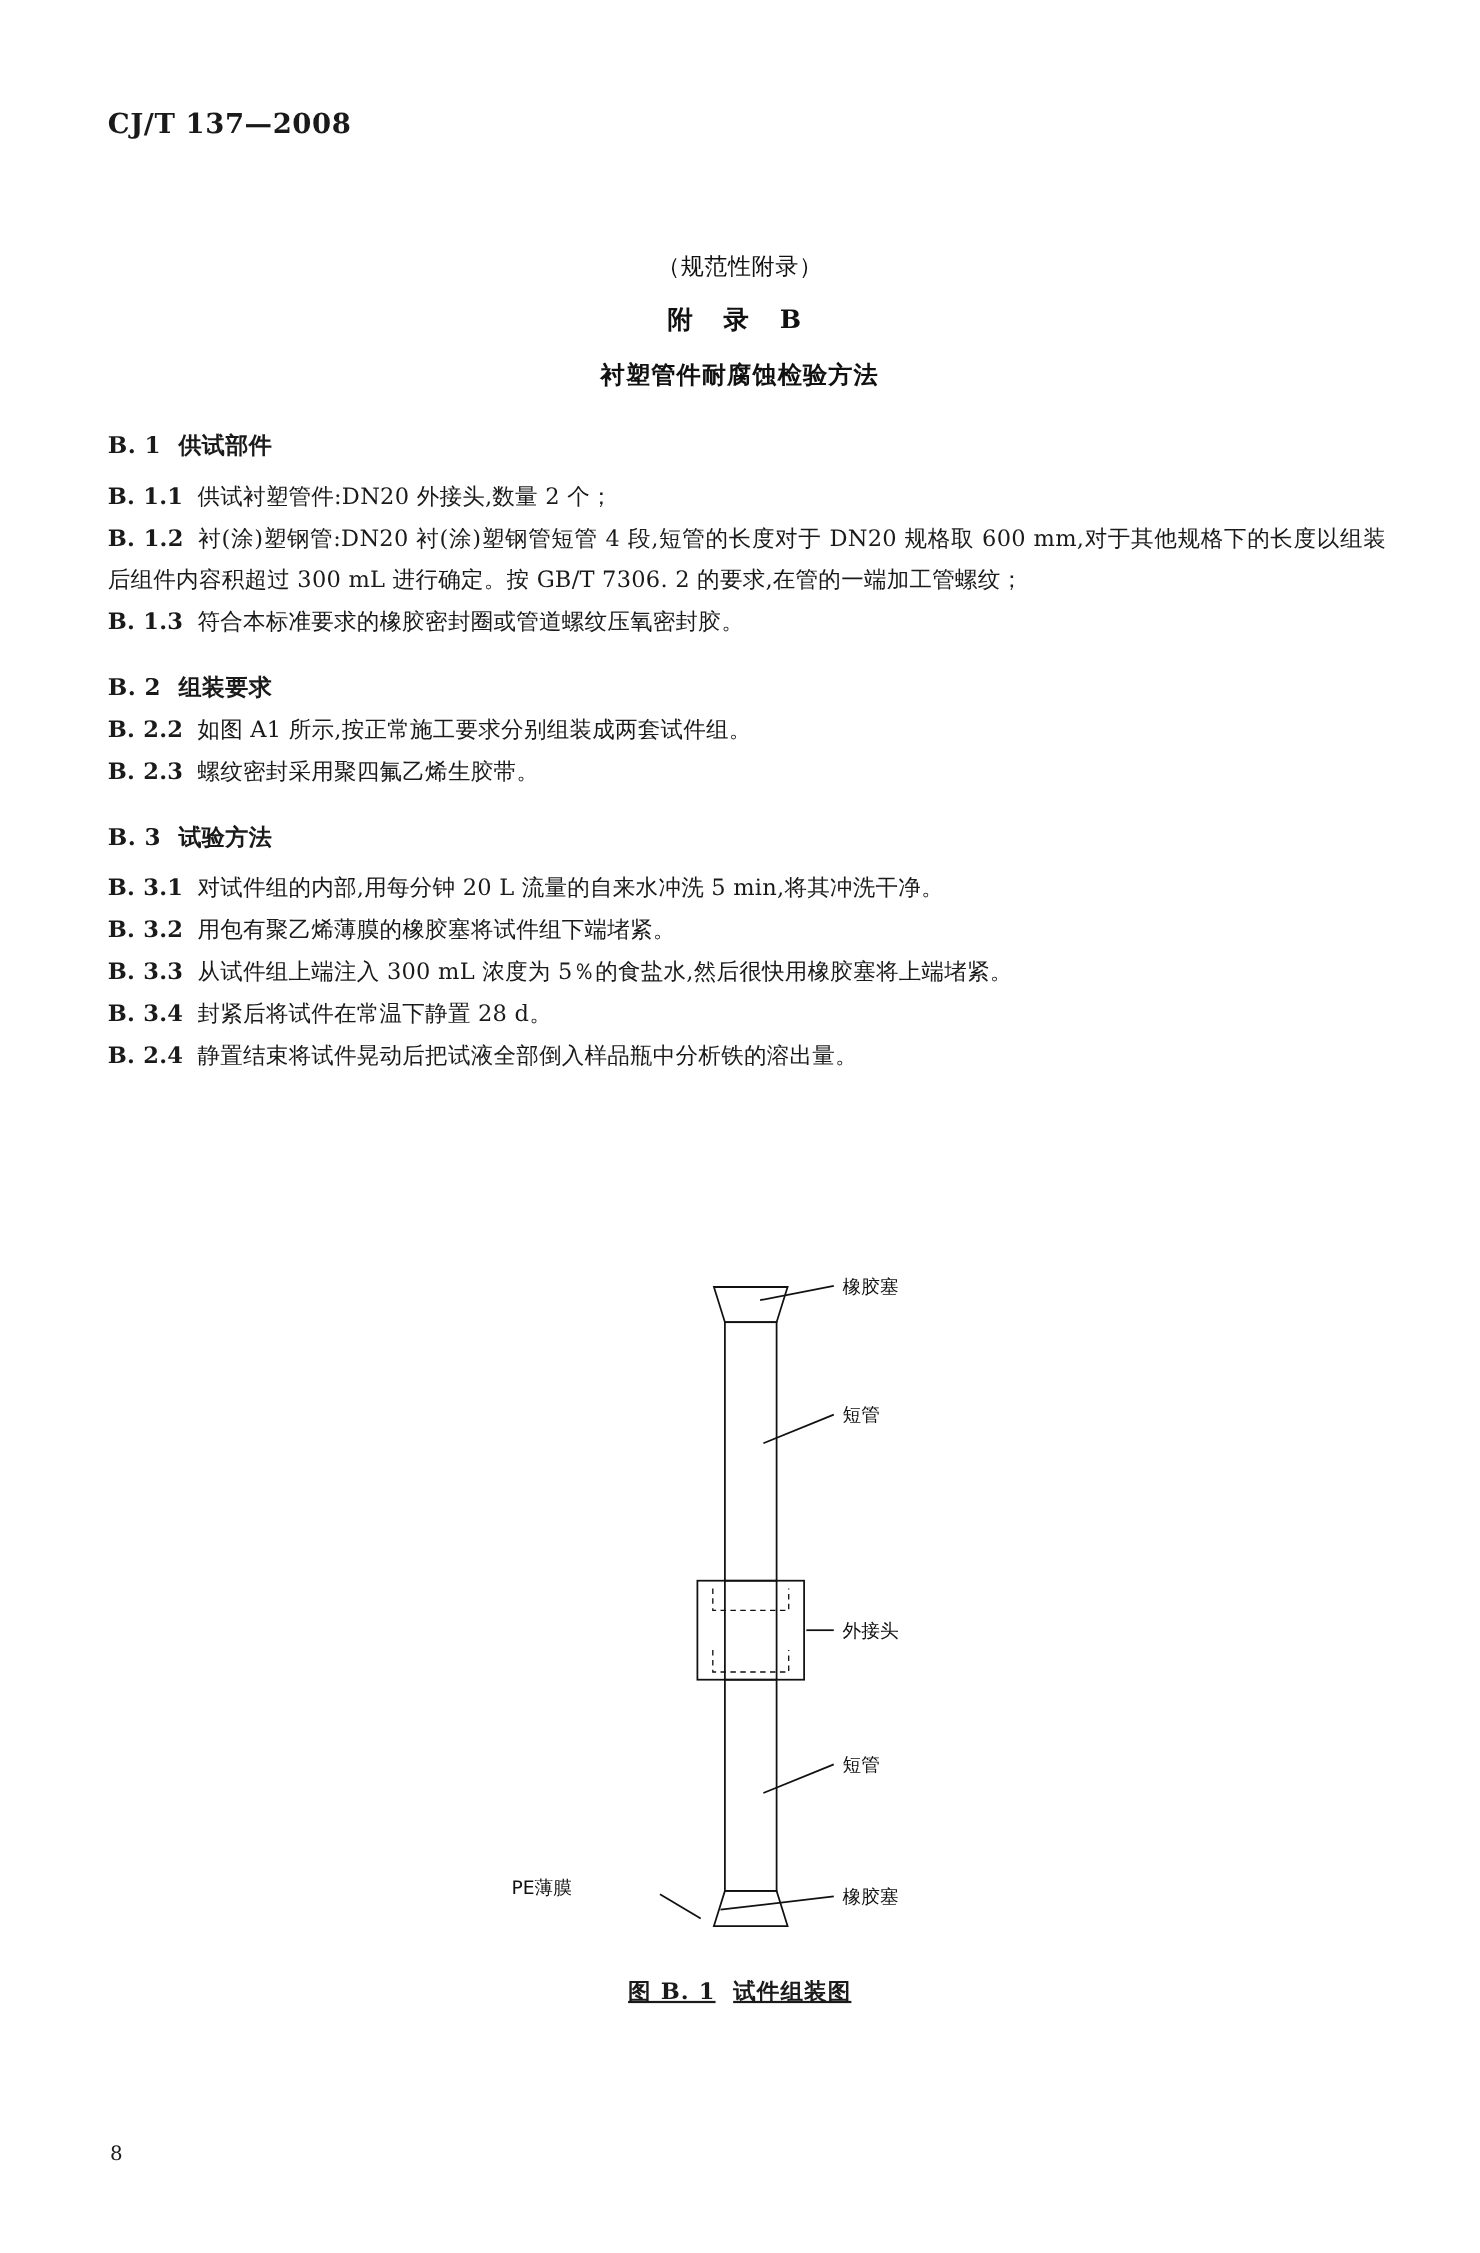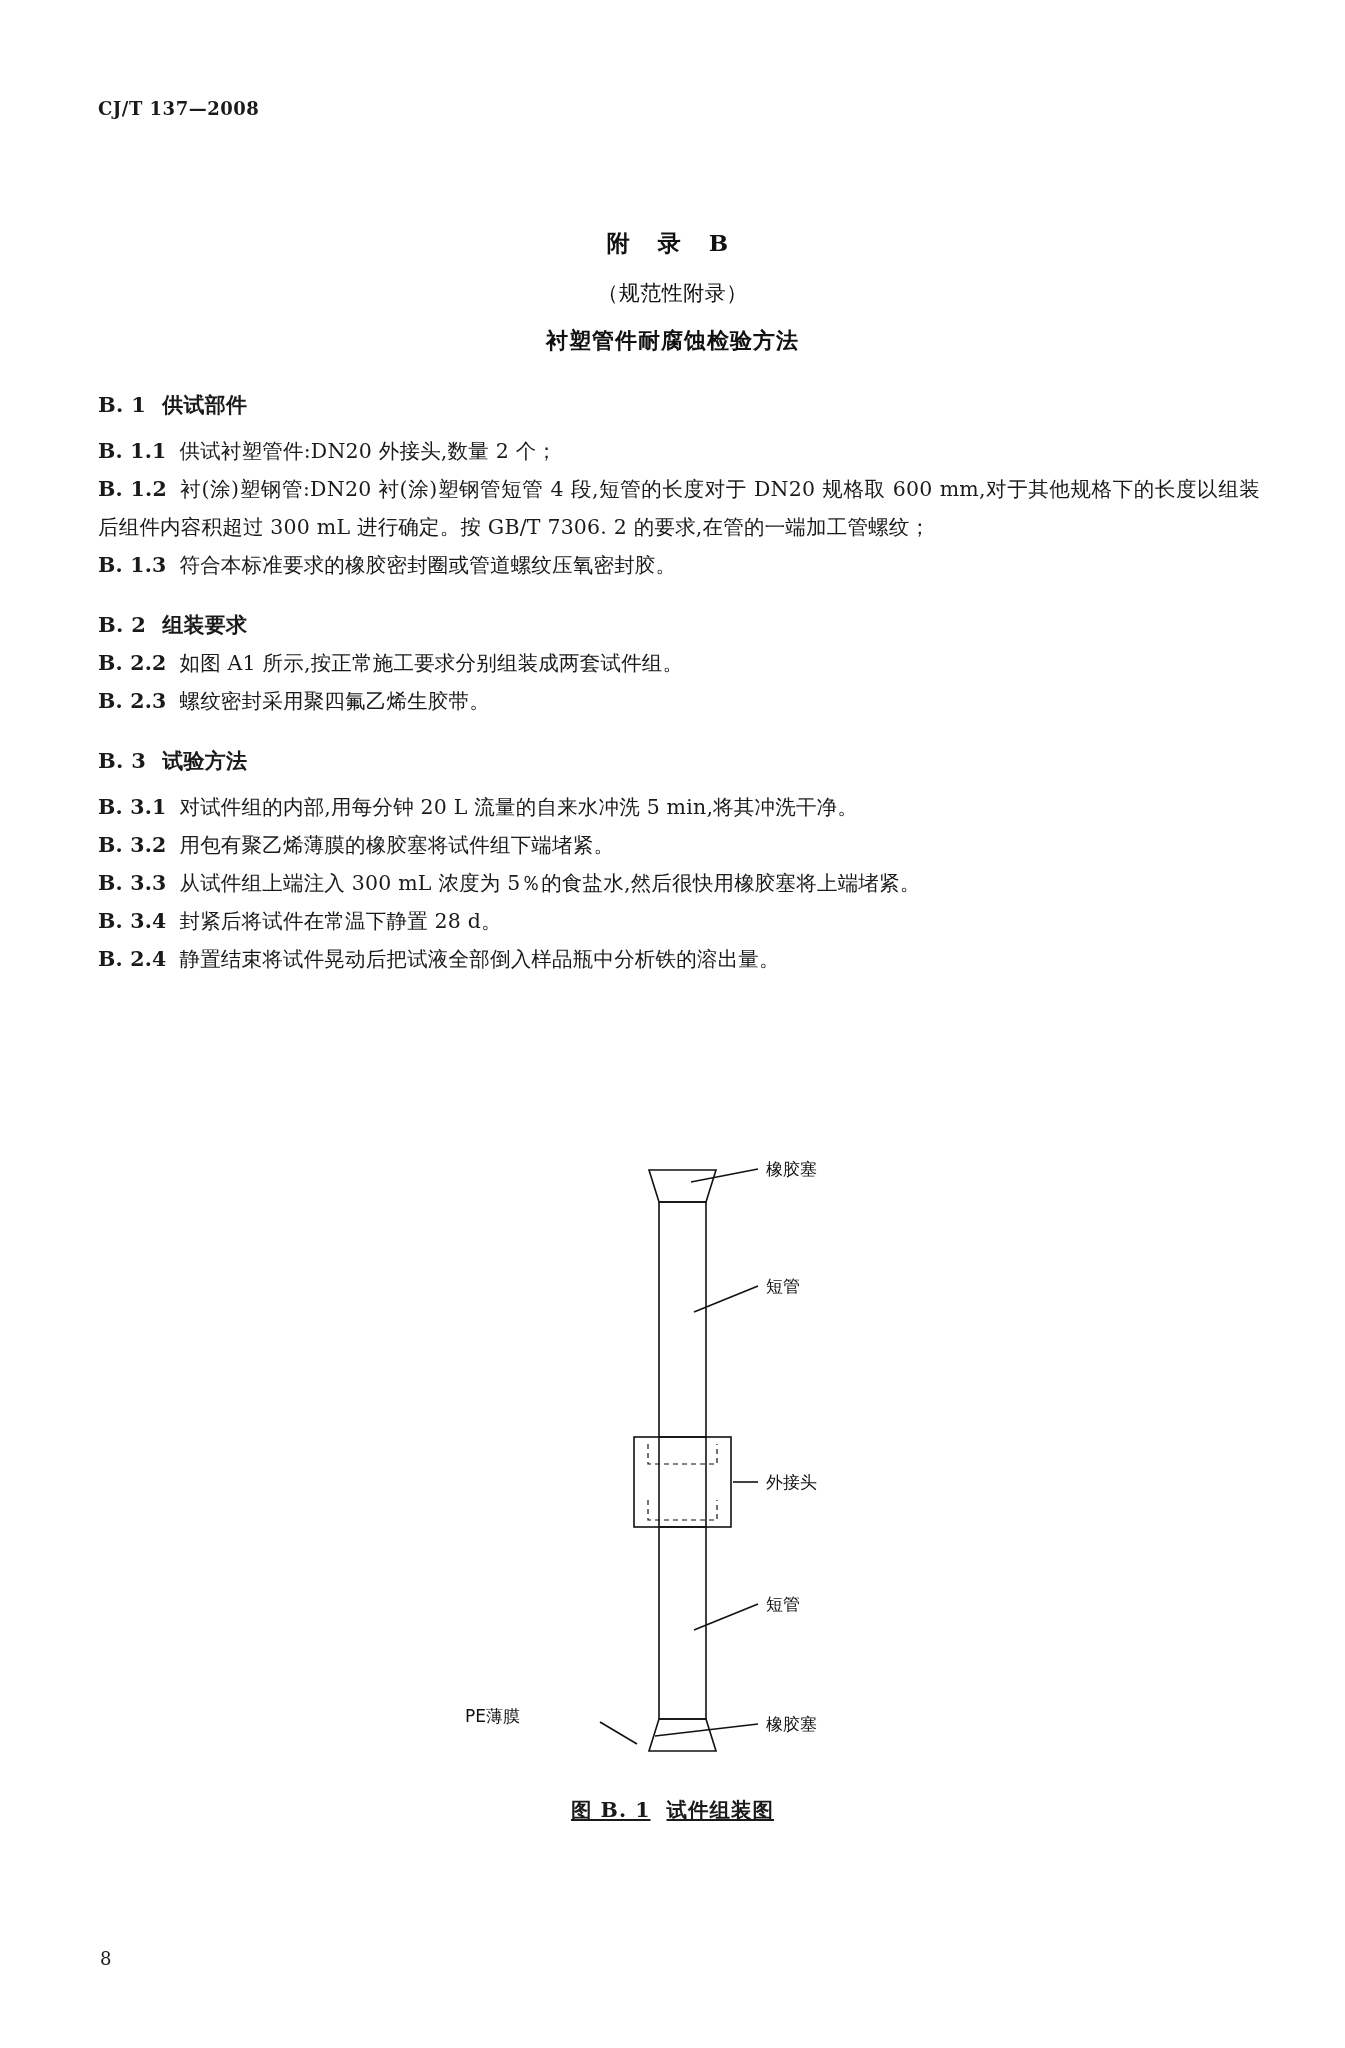--- a/index.html
+++ b/index.html
@@ -24,21 +24,21 @@
     overflow: hidden;
   }
 
   
   .header {
     position: absolute;
     left: 98px;
     top: 98px;
     font-family: "DejaVu Serif", "Liberation Serif", serif;
     font-weight: bold;
-    font-size: 18px;
+    font-size: 25px;
     letter-spacing: 0.5px;
     white-space: nowrap;
   }
 
   
   .annex-title-block {
     position: absolute;
     left: 0;
     top: 228px;
     width: 1345px;
@@ -134,22 +134,22 @@
   }
 </style>
 </head>
 <body>
 
 <div class="page">
 
   <div class="header">CJ/T 137—2008</div>
 
   <div class="annex-title-block">
+    <div class="annex-line annex-sub">（规范性附录）</div>
     <div class="annex-line annex-main">附  录  B</div>
-    <div class="annex-line annex-sub">（规范性附录）</div>
     <div class="annex-line annex-name">衬塑管件耐腐蚀检验方法</div>
   </div>
 
   <div class="content">
 
     <div class="sec-head">
       <span class="num">B. 1</span><span>供试部件</span>
     </div>
     <p class="para gap-small">
       <span class="lbl">B. 1.1</span><span>供试衬塑管件:DN20 外接头,数量 2 个；</span>

